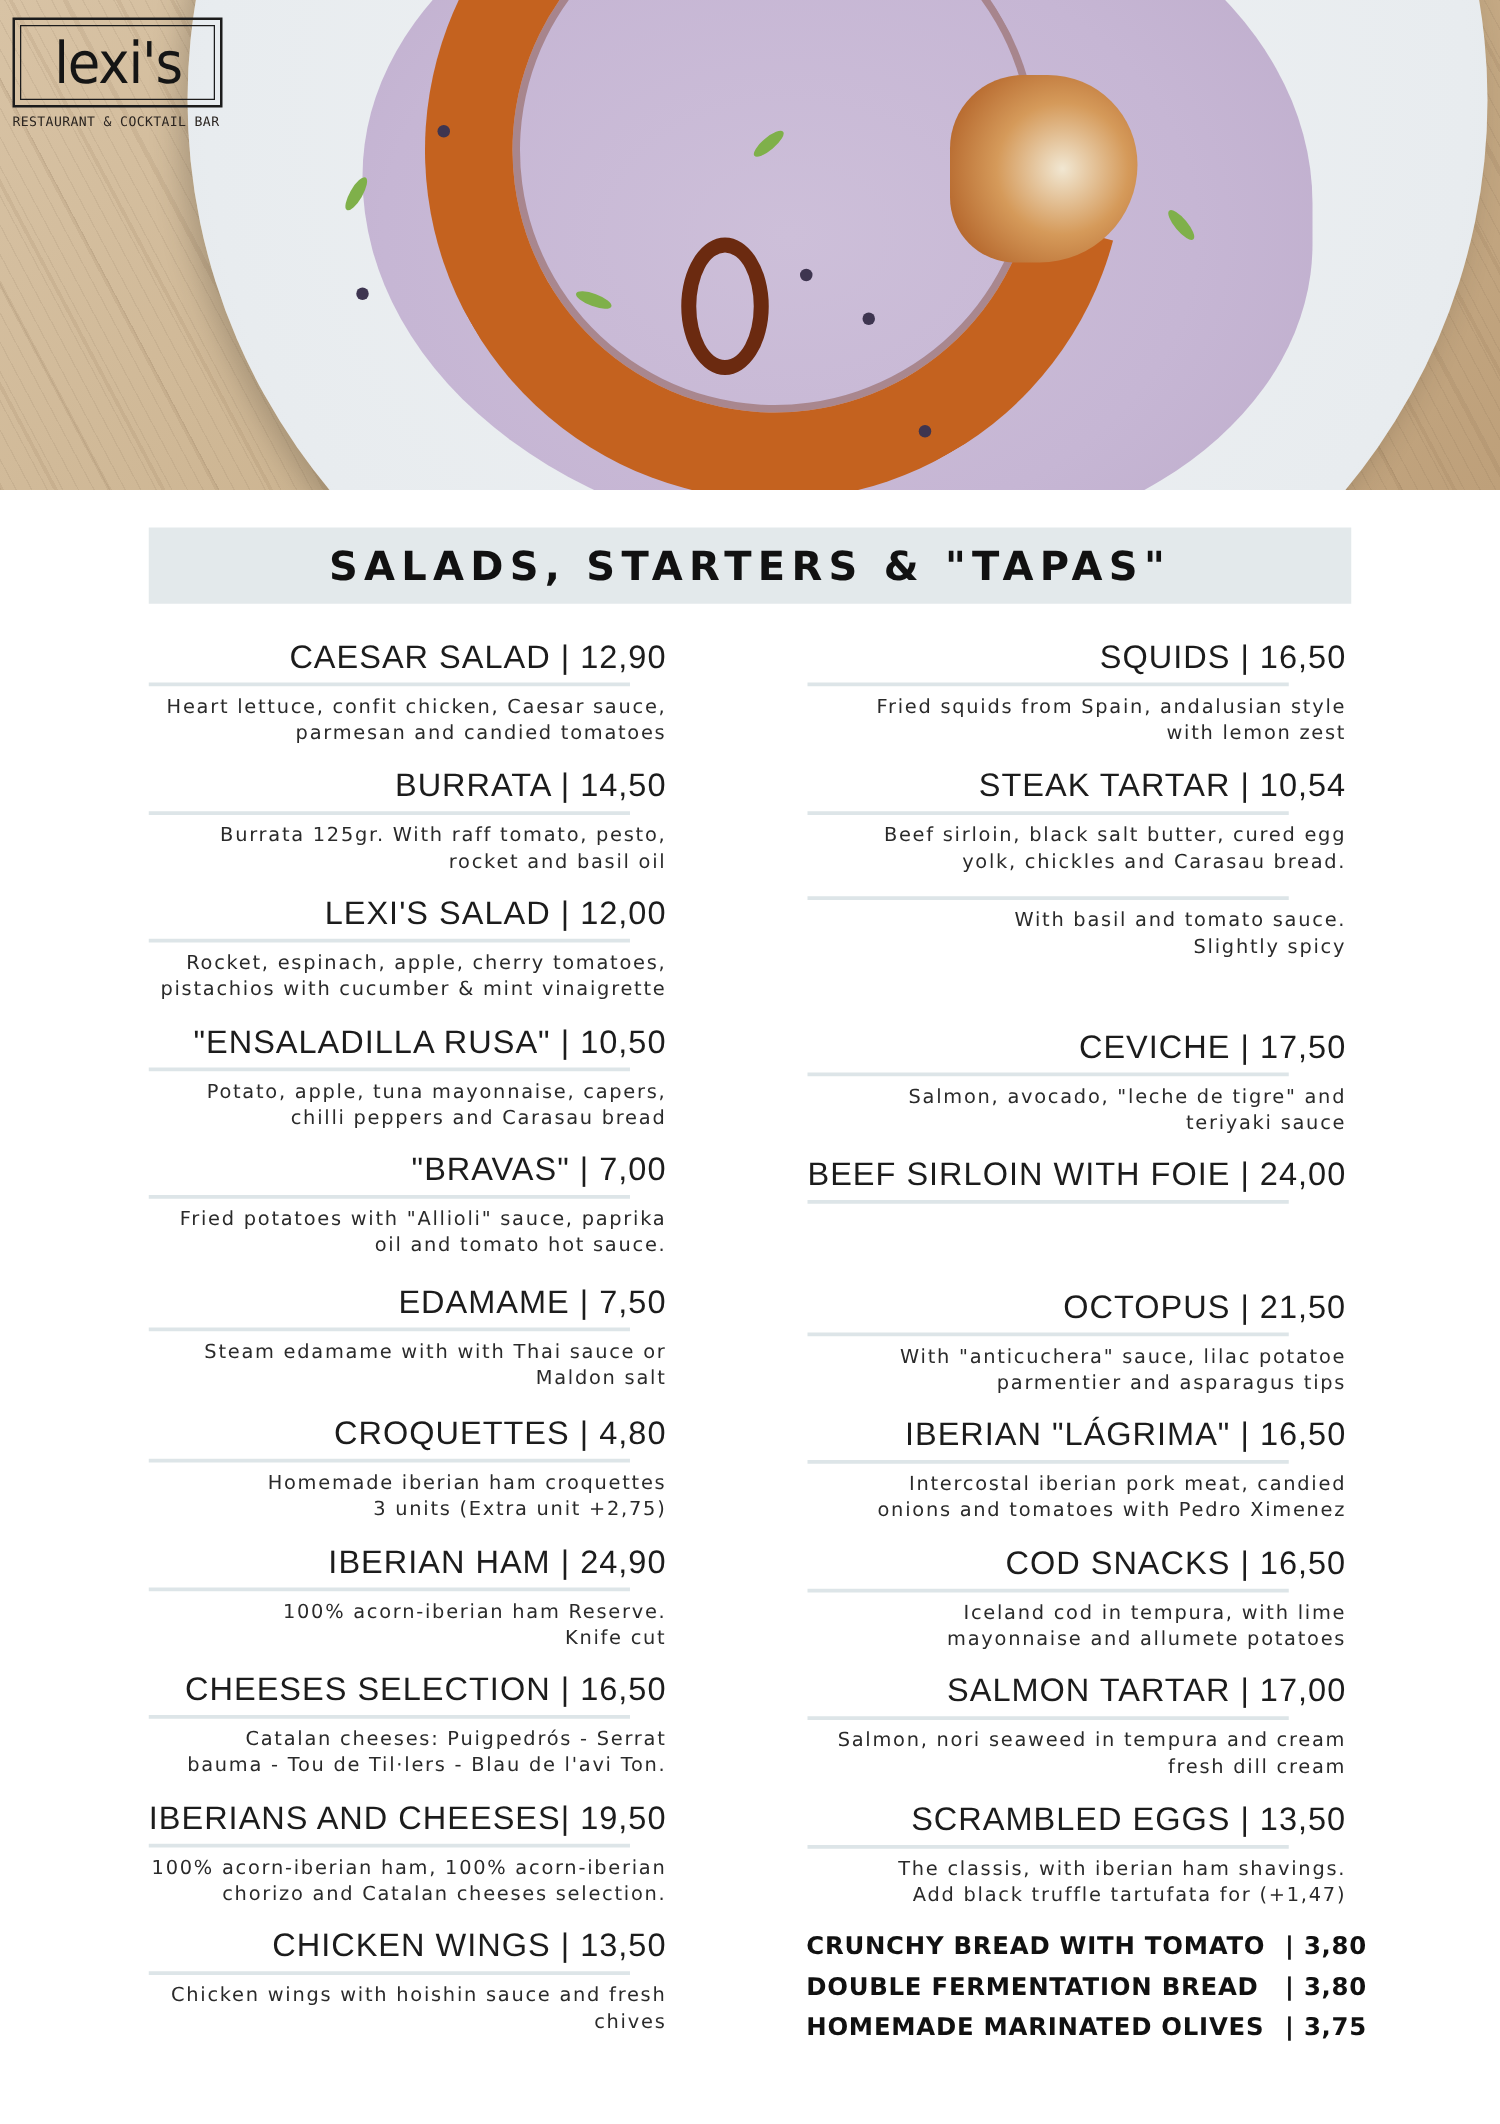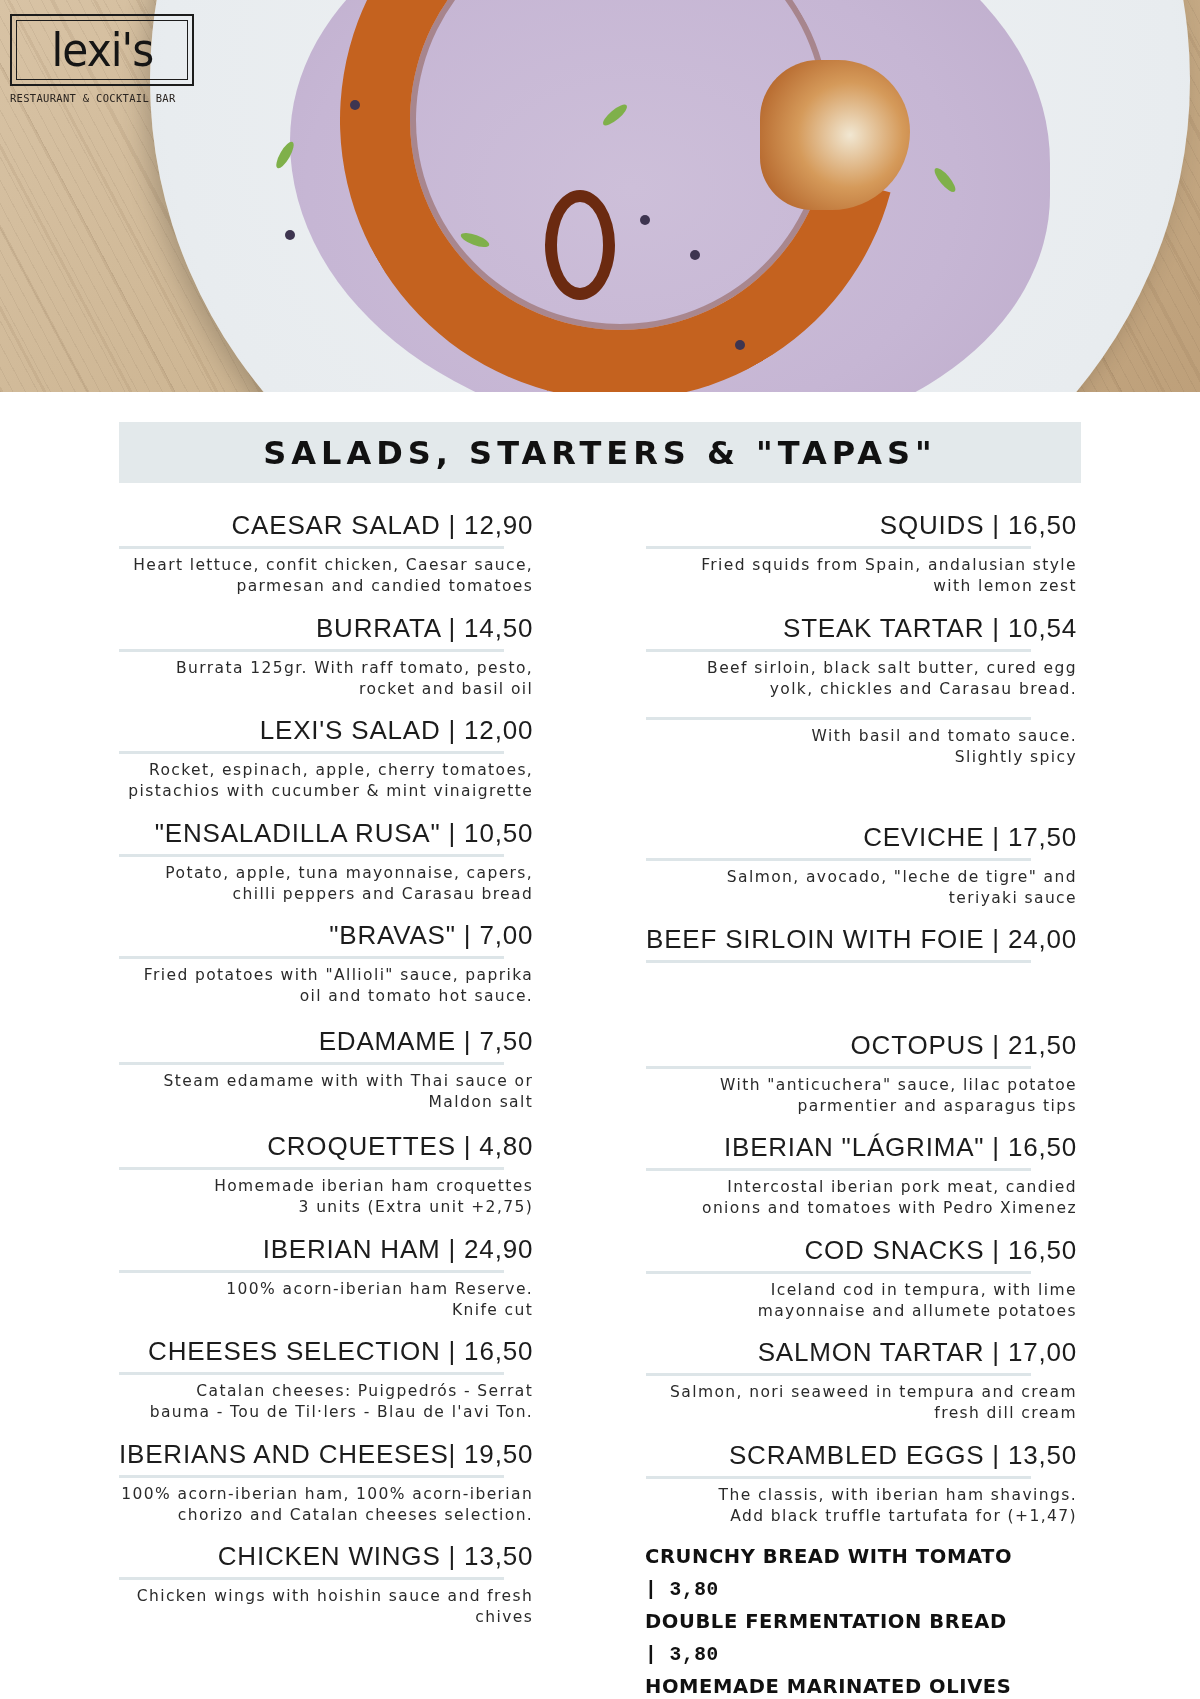--- a/index.html
+++ b/index.html
@@ -44,21 +44,21 @@
     .curl {
       position: absolute; left: 545px; top: 190px; width: 70px; height: 110px;
       border: 12px solid #6b2a10; border-radius: 50%; box-sizing: border-box;
     }
     .herb { position: absolute; width: 30px; height: 10px; background: #7fb04a; border-radius: 50%; }
     .speck { position: absolute; width: 10px; height: 10px; background: #3e3550; border-radius: 50%; }
 
     
     .logo { position: absolute; left: 10px; top: 14px; }
     .logo-box {
-      width: 184px; height: 72px; border: 2px solid #1c1c1c; box-sizing: border-box;
+      width: 168px; height: 72px; border: 2px solid #1c1c1c; box-sizing: border-box;
       display: flex; align-items: center; justify-content: center; position: relative;
     }
     .logo-box::before {
       content: ""; position: absolute; inset: 4px; border: 1px solid #1c1c1c;
     }
     .logo-word {
       font-family: "DejaVu Sans", sans-serif; font-size: 46px; font-weight: normal;
       letter-spacing: -1px; color: #151515; line-height: 1;
       transform: scaleX(0.92);
     }
@@ -92,24 +92,24 @@
     }
     .item-desc {
       font-family: "DejaVu Sans", sans-serif; font-size: 15.5px; letter-spacing: 1.4px;
       color: #2a2a2a; line-height: 21px; white-space: pre-line;
     }
     .item.gap-top { margin-top: 3px; }
 
     .extras { position: absolute; left: 645px; top: 1541px; }
     .extra-row {
       display: flex; font-family: "DejaVu Sans", sans-serif; font-weight: bold;
-      font-size: 19.5px; letter-spacing: 0.6px; color: #111; line-height: 32.5px; flex-direction: column;
+      font-size: 19.5px; letter-spacing: 0.6px; color: #111; line-height: 32.5px;
     }
     .extra-name { width: 383px; white-space: nowrap; }
-    .extra-price { white-space: nowrap; font-family: Liberation Mono, monospace; }
+    .extra-price { white-space: nowrap; }
   </style>
 </head>
 <body>
 
 <div class="hero">
   <div class="plate"></div>
   <div class="puree"></div>
   <div class="tentacle"></div>
   <div class="tentacle-tip"></div>
   <div class="curl"></div>

